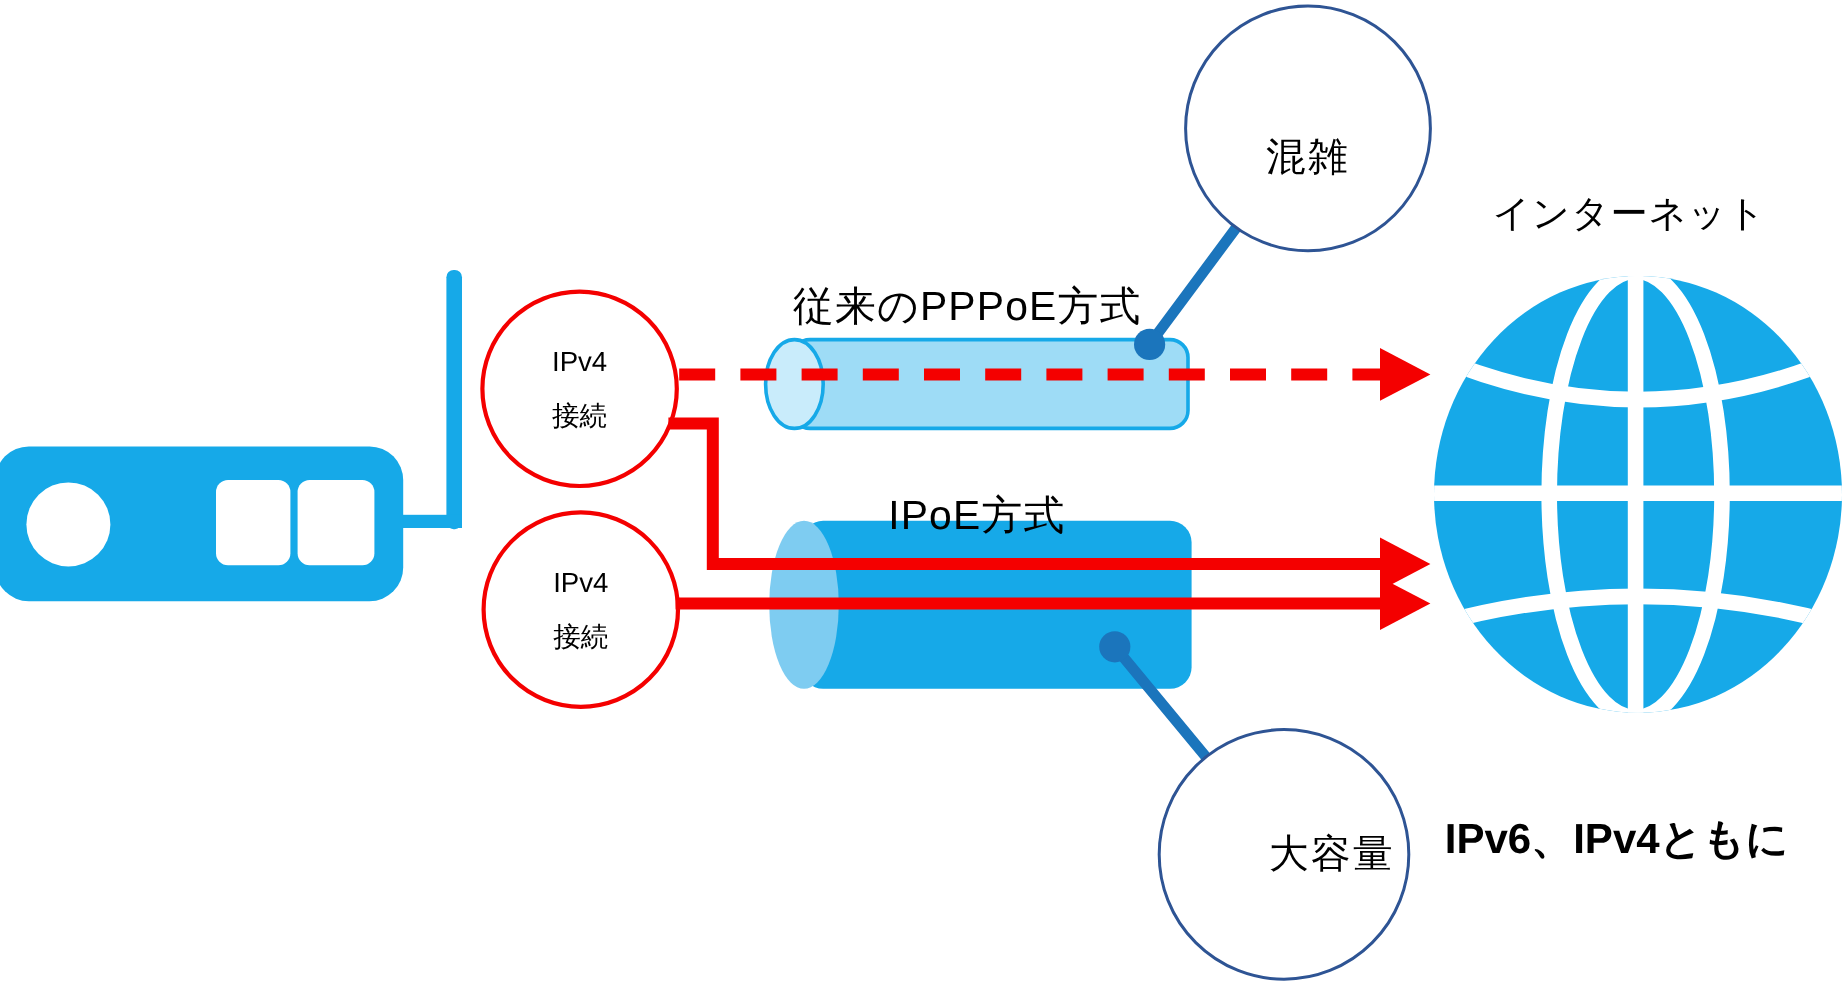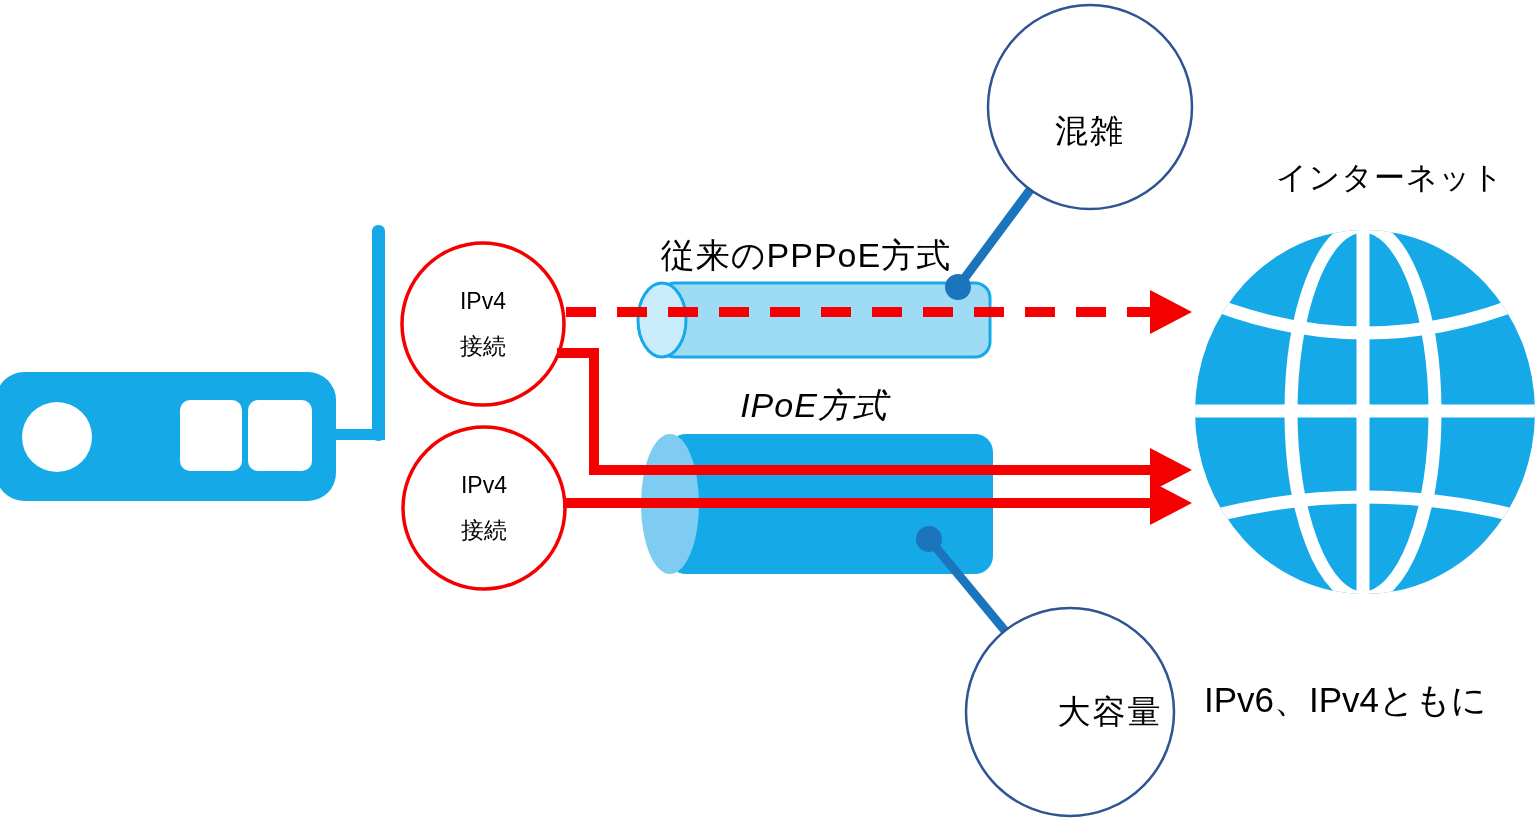--- a/index.html
+++ b/index.html
@@ -9,24 +9,24 @@
     height: 824px;
     background: #ffffff;
     overflow: hidden;
     font-family: "Liberation Sans", "DejaVu Sans", sans-serif;
     color: #000;
   }
   .stage svg.diagram { position: absolute; left: 0; top: 0; }
   .label { position: absolute; white-space: nowrap; }
   .centered { transform: translate(-50%, -50%); text-align: center; }
   .title-label { font-size: 34px; font-weight: 500; letter-spacing: 1px; text-align: right; }
-  .internet-label { font-size: 31px; font-weight: 500; letter-spacing: 1px; margin-left: 32px; }
+  .internet-label { font-size: 31px; font-weight: 500; letter-spacing: 1px; }
   .circle-label { font-size: 23px; line-height: 45px; font-weight: 500; }
   .callout-label { font-size: 33px; font-weight: 500; letter-spacing: 2px; }
-  .note { position: absolute; left: 1190px; top: 676px; font-size: 35px; line-height: 47px; font-weight: 400; }
+  .note { position: absolute; left: 1190px; top: 676px; font-size: 35px; line-height: 47px; font-weight: 700; }
   .note .line1 { padding-left: 14px; }
 </style>
 </head>
 <body>
 
 <div class="stage">
 
   <svg class="diagram" width="1536" height="824" viewBox="0 0 1536 824">
 
     <g>
@@ -90,21 +90,21 @@
         <ellipse cx="168" cy="182" rx="72" ry="186"></ellipse>
         <line x1="-6" y1="181" x2="346" y2="181"></line>
         <path d="M -15 60 Q 170 146 355 60"></path>
         <path d="M -15 295 Q 170 239 355 295"></path>
       </g>
     </g>
   </svg>
 
   <div class="label title-label centered" style="left:806px; top:256px;">従来のPPPoE方式</div>
 
-  <div class="label title-label centered" style="left:814px; top:406px;font-style:italic;">IPoE方式</div>
+  <div class="label title-label centered" style="left:814px; top:430px;">IPoE方式</div>
 
   <div class="label internet-label centered" style="left:1358px; top:178px;">インターネット</div>
 
   <div class="label circle-label centered" style="left:483px; top:324px;">
     <div>IPv4</div>
     <div>接続</div>
   </div>
 
   <div class="label circle-label centered" style="left:484px; top:508px;">
     <div>IPv4</div>

